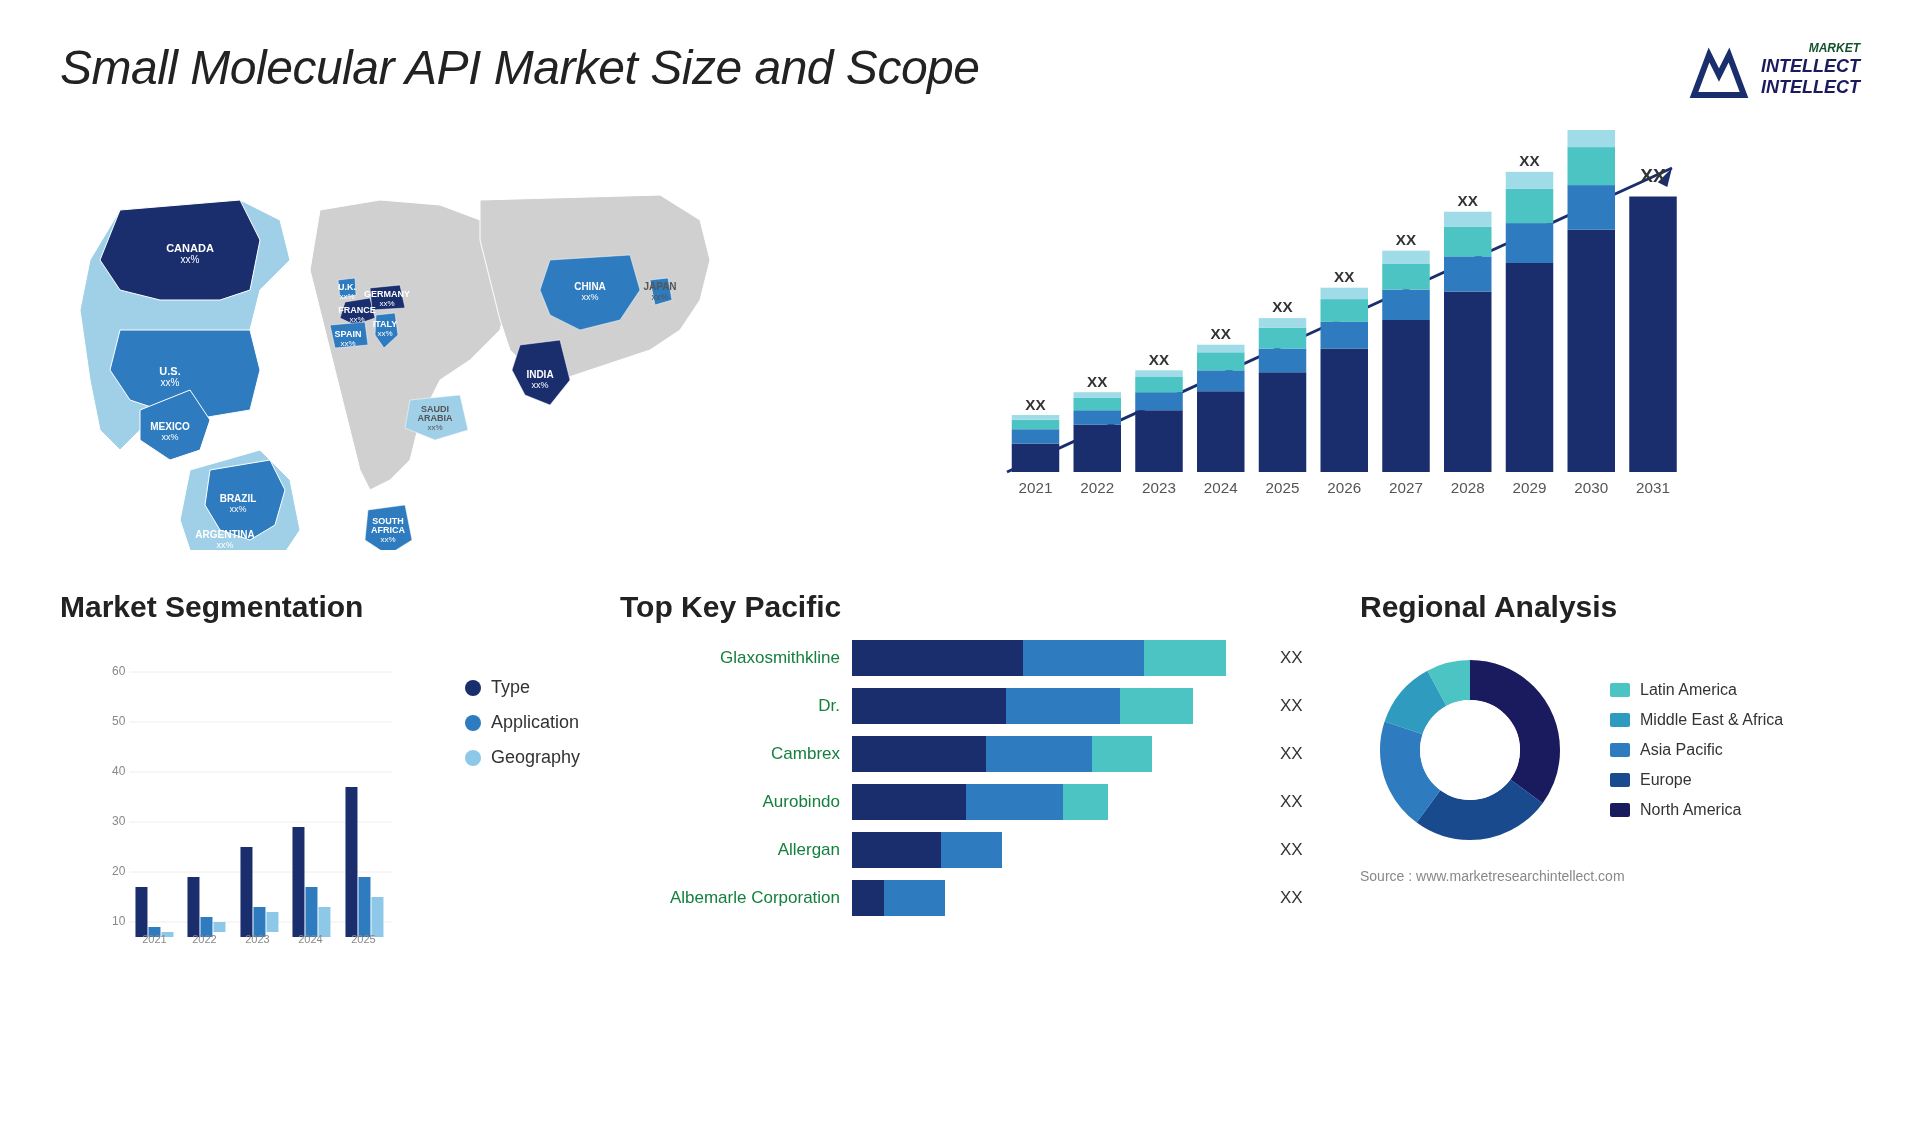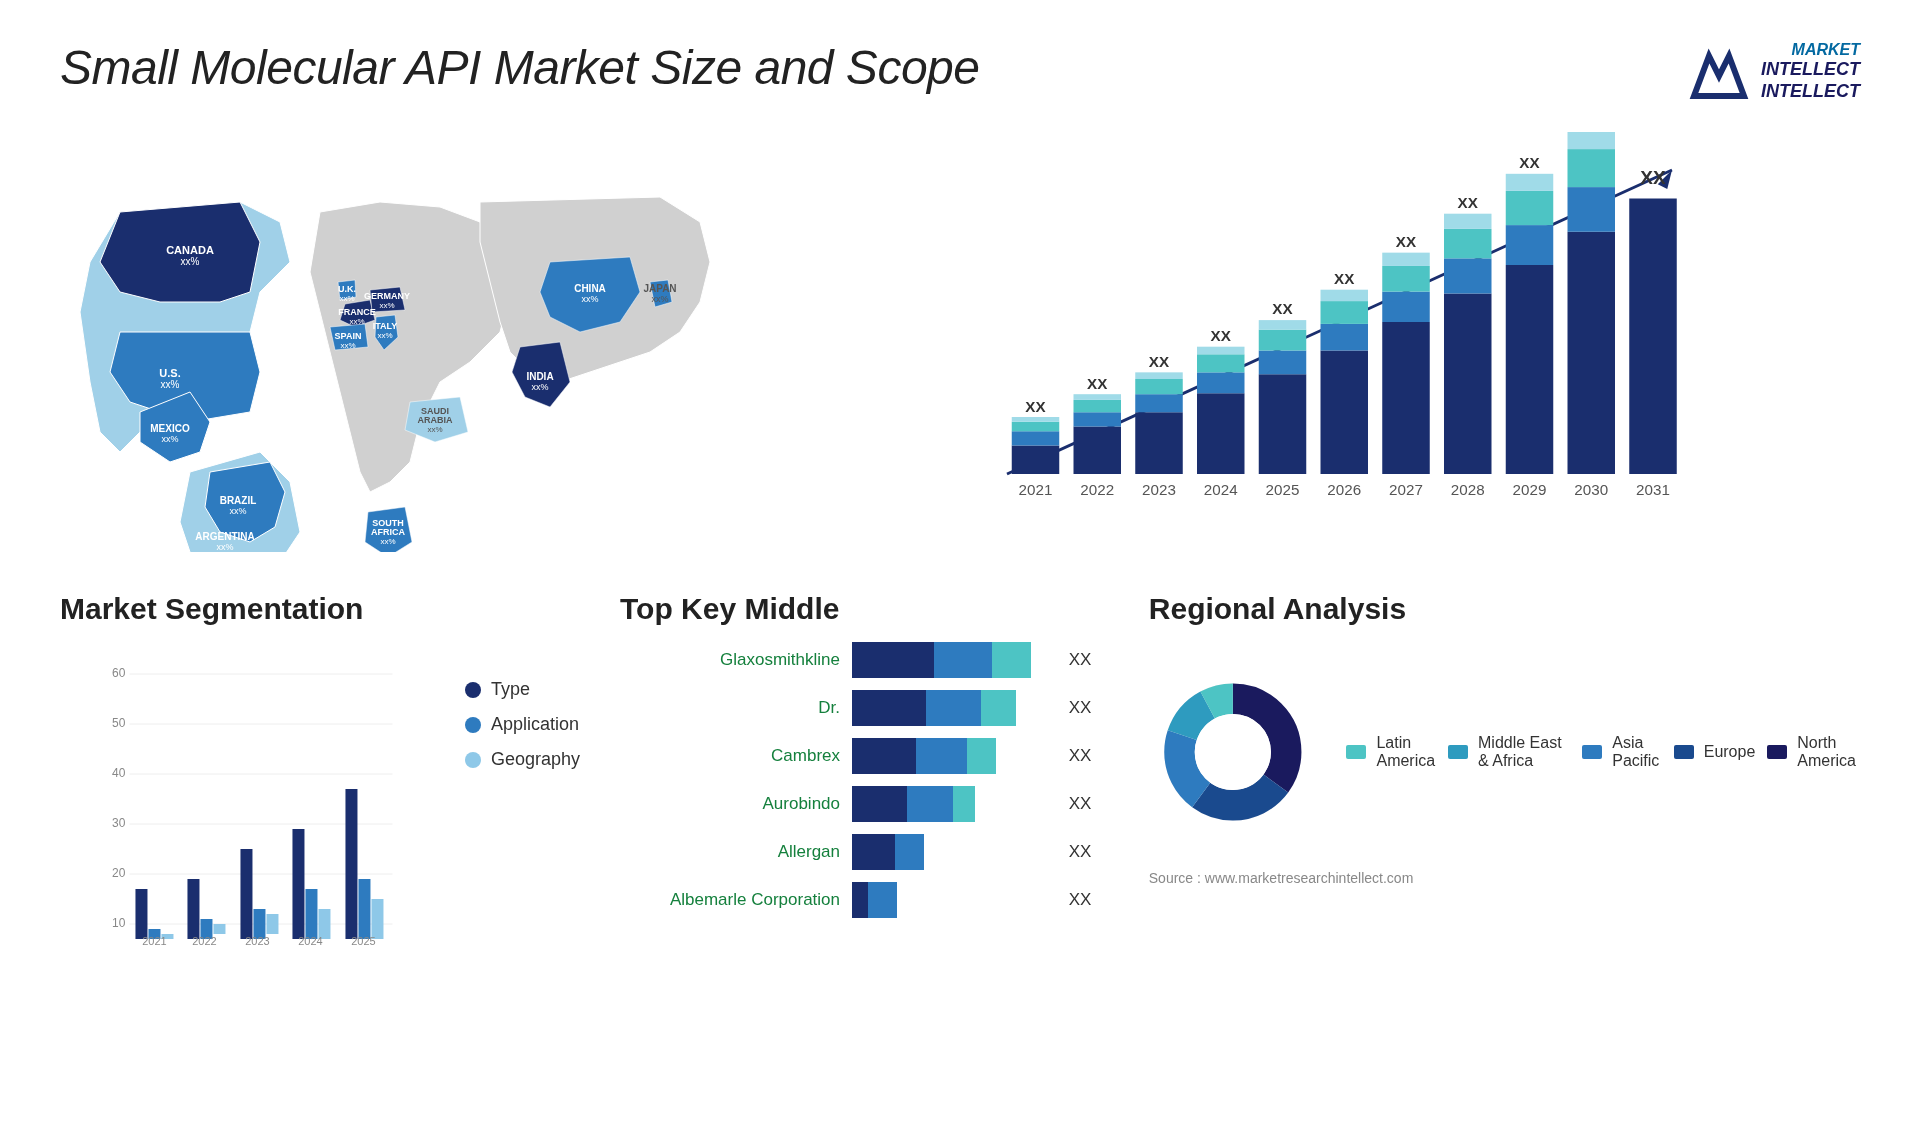--- a/index.html
+++ b/index.html
@@ -44,23 +44,23 @@
       width: 60px;
       height: 60px;
     }
 
     .logo-text {
       text-align: right;
       line-height: 1.2;
     }
 
     .logo-text .market {
-      font-size: 16px;
+      font-size: 12px;
       font-weight: 700;
-      color: #0369a1;
+      color: #14532d;
     }
 
     .logo-text .research {
       font-size: 18px;
       font-weight: 700;
       color: #1a1a5e;
     }
 
     .logo-text .intellect {
       font-size: 18px;
@@ -191,21 +191,21 @@
     }
 
     .donut-area {
       display: flex;
       align-items: center;
       gap: 30px;
     }
 
     .donut-legend {
       display: flex;
-      flex-direction: row;
+      flex-direction: column;
       gap: 12px;
     }
 
     .donut-legend-item {
       display: flex;
       align-items: center;
       gap: 10px;
       font-size: 16px;
       color: #333;
     }
@@ -470,21 +470,21 @@
           </div>
           <div class="legend-item">
             <div class="legend-dot" style="background:#8ec8e8;"></div>
             <span>Geography</span>
           </div>
         </div>
       </div>
     </div>
 
     <div class="players-panel">
-      <h2 class="panel-title">Top Key Middle</h2>
+      <h2 class="panel-title">Top Key Pacific</h2>
 
       <div>
 
         <div class="player-row">
           <span class="player-name">Glaxosmithkline</span>
           <div class="player-bar-container">
             <div class="player-bar-seg1" style="width:42%;"></div>
             <div class="player-bar-seg2" style="width:30%;"></div>
             <div class="player-bar-seg3" style="width:20%;"></div>
           </div>

